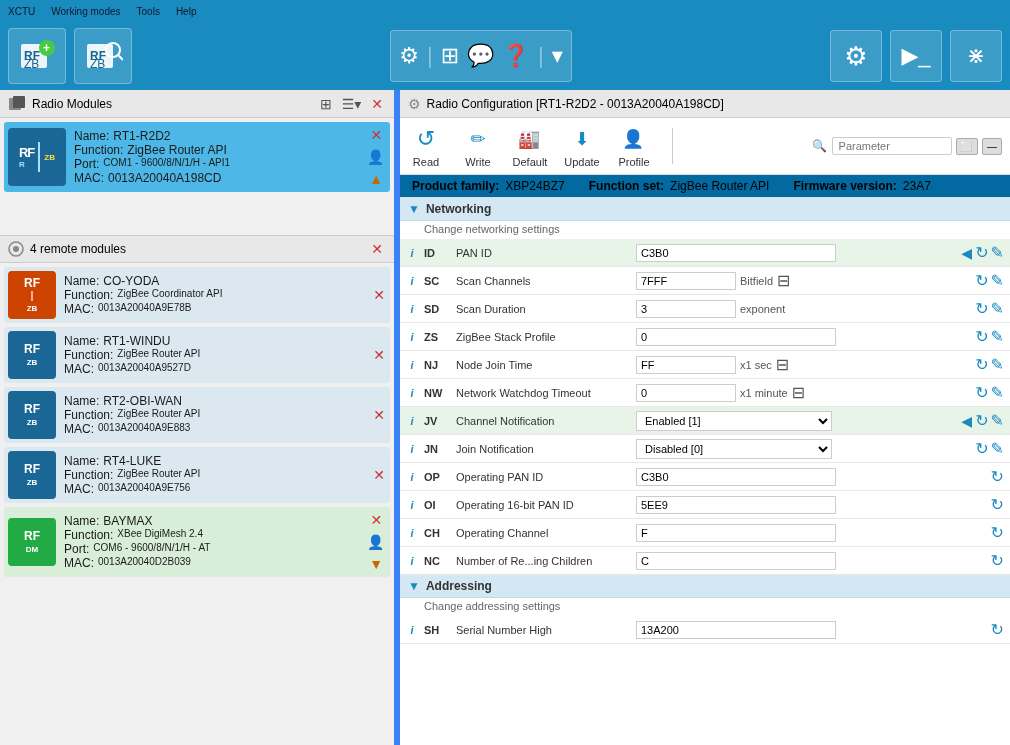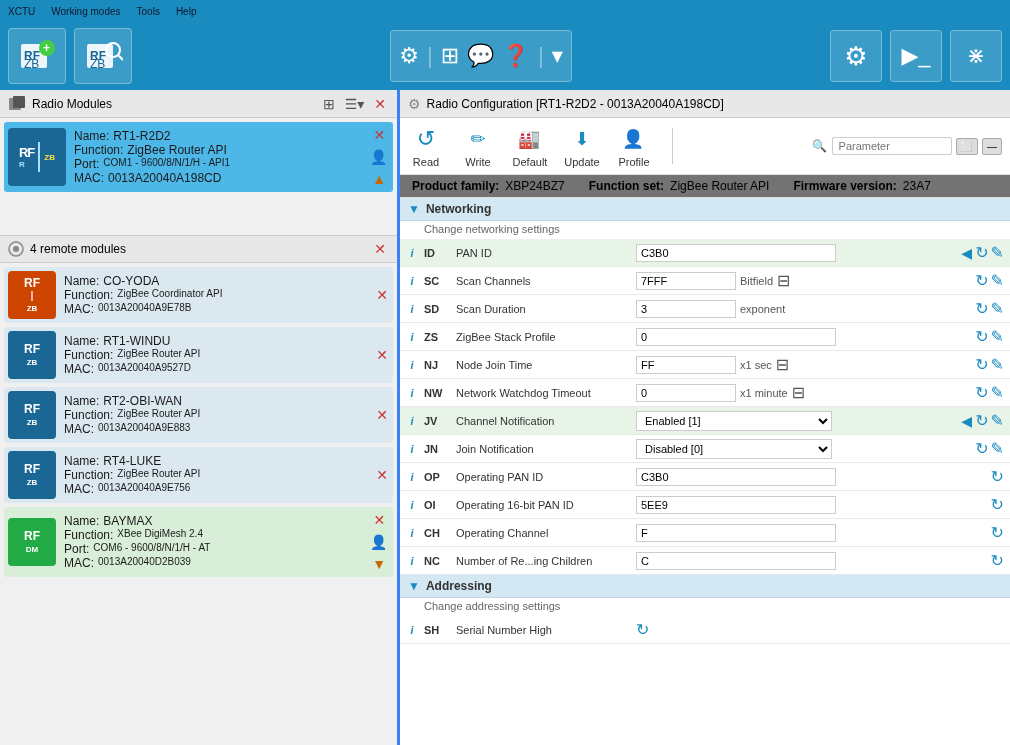--- a/index.html
+++ b/index.html
@@ -60,21 +60,21 @@
       display: flex;
       height: calc(745px - 22px - 68px);
     }
 
     
     .left-panel {
       width: 400px;
       background: #f0f0f0;
       display: flex;
       flex-direction: column;
-      border-right: 3px solid #3b82f6;
+      border-right: 6px solid #3b82f6;
     }
 
     
     .panel-header {
       background: #e8e8e8;
       border-bottom: 1px solid #ccc;
       padding: 4px 8px;
       display: flex;
       align-items: center;
       justify-content: space-between;
@@ -199,21 +199,21 @@
       border: 1px solid #ccc; padding: 2px 6px; border-radius: 2px;
       width: 120px; font-size: 11px;
     }
     .expand-btn {
       background: #ddd; border: 1px solid #aaa; border-radius: 2px;
       cursor: pointer; padding: 2px 4px; font-size: 10px;
     }
 
     
     .product-info {
-      background: #737373;
+      background: #0369a1;
       border-bottom: 1px solid #ddd;
       padding: 4px 12px;
       display: flex; gap: 24px; align-items: center;
     }
     .product-info .field { display: flex; gap: 6px; }
     .product-info .label { font-weight: bold; }
 
     
     .config-content {
       flex: 1;
@@ -785,20 +785,23 @@
       <div class="section-header">
         <span style="color:#1a8bbf; cursor:pointer;">▼</span>
         <span class="section-title">Addressing</span>
       </div>
       <div class="section-subtitle">Change addressing settings</div>
 
       <div class="param-row">
         <div class="info-icon">i</div>
         <div class="param-code">SH</div>
         <div class="param-name">Serial Number High</div>
+        <div class="param-value-area">
+          <input class="param-input param-input-wide" type="text" value="13A200" style="">
+        </div>
         <div class="param-actions">
           <button class="param-action-btn btn-refresh">↻</button>
         </div>
       </div>
 
     </div>
 
   </div>
 
 </div>

